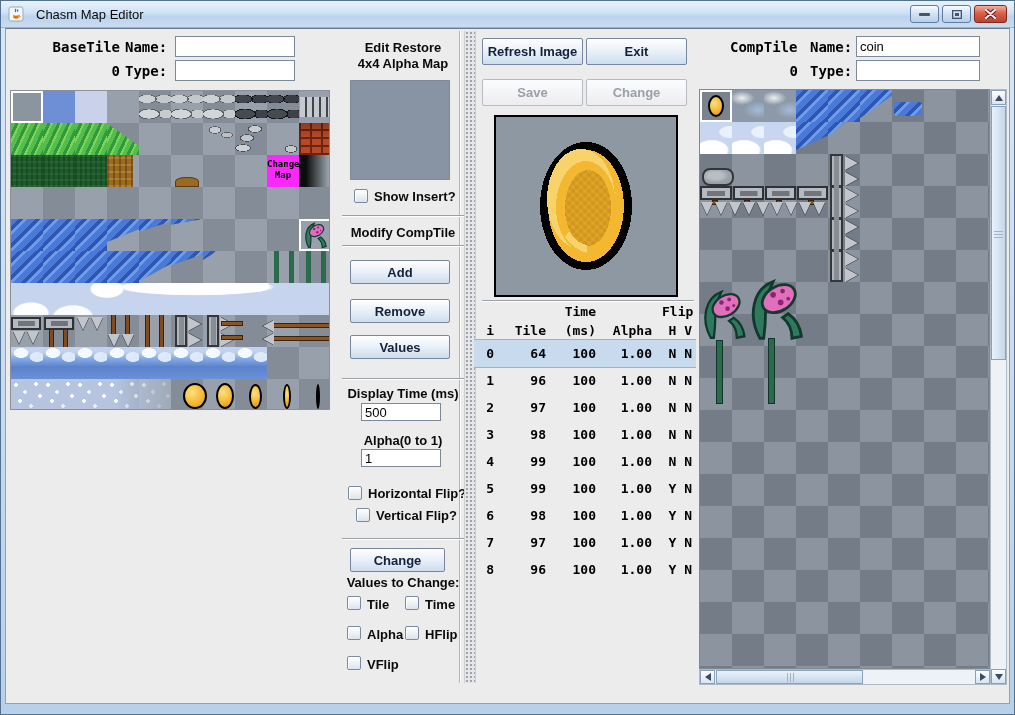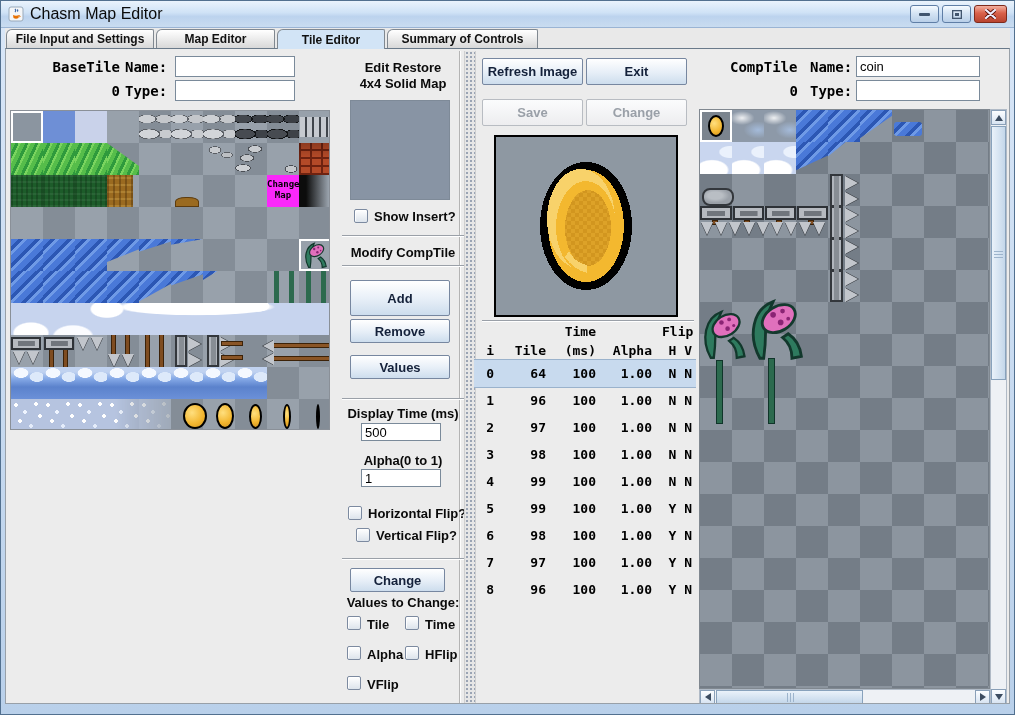--- a/index.html
+++ b/index.html
@@ -1,21 +1,21 @@
 <!DOCTYPE html>
 <html><head>
 <meta charset="utf-8">
 <style>
   html,body{margin:0;padding:0;background:#8aa5c4;}
   *{box-sizing:border-box;}
   body{font-family:"Liberation Sans",sans-serif;width:1015px;height:715px;overflow:hidden;}
   .window{position:relative;width:1015px;height:715px;background:linear-gradient(#d9e7f8,#b9d0ea);border:1px solid #52708f;}
   .titlebar{position:absolute;left:0;top:0;right:0;height:27px;display:flex;align-items:center;padding:0 7px;
     background:linear-gradient(#eaf3fc,#cfe2f6 45%,#bcd3ee 60%,#c9dcf0);border-bottom:1px solid #9ab4d4;}
-  .title-text{font-size:16px;color:#0a0a0a;margin-left:6px;}
+  .title-text{font-size:13px;color:#0a0a0a;margin-left:12px;}
   .win-buttons{margin-left:auto;display:flex;gap:3px;}
   .win-btn{width:29px;height:18px;border:1px solid #5f7ea6;border-radius:3px;display:flex;align-items:center;justify-content:center;
     background:linear-gradient(#f6fbff,#d5e4f4 45%,#b9cfe8);}
   .win-btn.close{width:33px;background:linear-gradient(#f2b0a0,#d9604a 45%,#b84430);border-color:#7e2a1c;}
   .app{position:absolute;left:4px;right:4px;top:27px;bottom:10px;display:flex;flex-direction:column;}
   .tabbar{height:20px;background:#e9e9e9;display:flex;align-items:flex-end;gap:2px;padding-left:1px;}
   .tab{height:19px;display:flex;align-items:center;justify-content:center;font-size:12px;font-weight:bold;color:#111;
     border:1px solid #808890;border-bottom:none;border-radius:6px 2px 0 0;background:linear-gradient(#ffffff,#d8d8d8);cursor:default;}
   .tab.active{background:#d2e4f6;height:20px;margin-bottom:-1px;z-index:3;position:relative;}
   .content{position:relative;flex:1;background:#ececec;border:1px solid #98a0a8;border-top:1px solid #6a7a8a;overflow:hidden;}
@@ -165,34 +165,20 @@
       <div class="win-btn close">
           <svg width="11" height="10">
             <path d="M1 1 L10 9 M10 1 L1 9" stroke="#5e120a" stroke-width="4" stroke-linecap="round"></path>
             <path d="M1 1 L10 9 M10 1 L1 9" stroke="#eef" stroke-width="2.2" stroke-linecap="round"></path>
           </svg>
         </div>
     </div>
   </div>
 
   <div class="app">
-    <div class="tabbar">
-      <div class="tab" style="width:148px">
-          <span>File Input and Settings</span>
-        </div>
-      <div class="tab" style="width:119px">
-          <span>Map Editor</span>
-        </div>
-      <div class="tab active" style="width:108px">
-          <span>Tile Editor</span>
-        </div>
-      <div class="tab" style="width:151px">
-          <span>Summary of Controls</span>
-        </div>
-    </div>
 
     <div class="content">
 
       <div class="abs mlabel" style="left:20px;top:10px;width:94px;text-align:right">BaseTile</div>
       <div class="abs mlabel" style="left:119px;top:10px">Name:</div>
       <input class="tfield" style="left: 169px; top: 7px; width: 120px; height: 21px;" value="">
       <div class="abs mlabel" style="left:20px;top:34px;width:94px;text-align:right">0</div>
       <div class="abs mlabel" style="left:119px;top:34px">Type:</div>
       <input class="tfield" style="left: 169px; top: 31px; width: 120px; height: 21px;" value="">
 
@@ -284,28 +270,28 @@
         <div class="coinf" style="left:172px;top:292px;width:24px;height:26px"></div>
         <div class="coinf" style="left:205px;top:292px;width:18px;height:26px"></div>
         <div class="coinf" style="left:238px;top:293px;width:13px;height:25px"></div>
         <div class="coinf" style="left:272px;top:293px;width:8px;height:25px"></div>
         <div class="coinf" style="left:305px;top:293px;width:4px;height:25px"></div>
       </div>
 
       <div class="vline"></div>
 
       <div class="abs blabel" style="left:336px;top:11px;width:122px;text-align:center">Edit Restore</div>
-      <div class="abs blabel" style="left:336px;top:27px;width:122px;text-align:center">4x4 Solid Map</div>
+      <div class="abs blabel" style="left:336px;top:27px;width:122px;text-align:center">4x4 Alpha Map</div>
       <div class="solidmap"></div>
       <div class="cb" style="left:348px;top:160px"></div>
       <div class="abs blabel" style="left:368px;top:160px">Show Insert?</div>
       <div class="hsep" style="left:336px;top:186px;width:122px"></div>
       <div class="abs blabel" style="left:336px;top:196px;width:122px;text-align:center">Modify CompTile</div>
       <div class="hsep" style="left:336px;top:216px;width:122px"></div>
-      <div class="btn" style="left:344px;top:231px;width:100px;height:36px">Add</div>
+      <div class="btn" style="left:344px;top:231px;width:100px;height:24px">Add</div>
       <div class="btn" style="left:344px;top:270px;width:100px;height:24px">Remove</div>
       <div class="btn" style="left:344px;top:306px;width:100px;height:24px">Values</div>
       <div class="hsep" style="left:336px;top:349px;width:122px"></div>
       <div class="abs blabel" style="left:336px;top:357px;width:122px;text-align:center">Display Time (ms)</div>
       <input class="tfield" style="left: 355px; top: 374px; width: 80px; height: 18px;" value="500">
       <div class="abs blabel" style="left:336px;top:404px;width:122px;text-align:center">Alpha(0 to 1)</div>
       <input class="tfield" style="left: 355px; top: 420px; width: 80px; height: 18px;" value="1">
       <div class="cb" style="left:342px;top:457px"></div>
       <div class="abs blabel" style="left:362px;top:457px">Horizontal Flip?</div>
       <div class="cb" style="left:350px;top:479px"></div>

